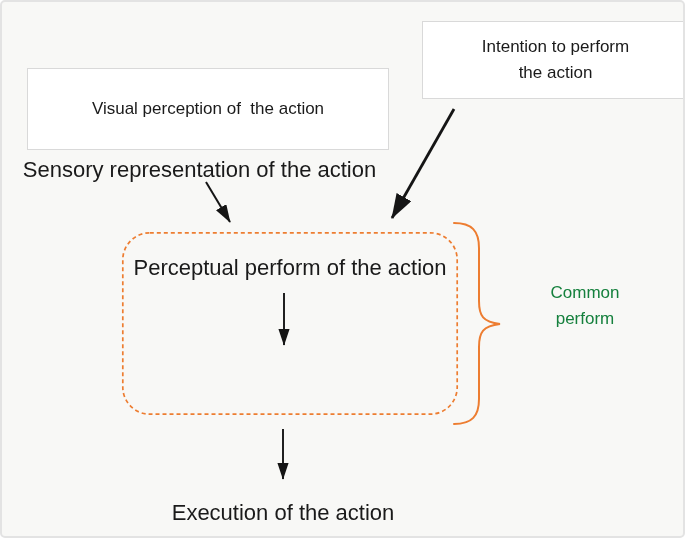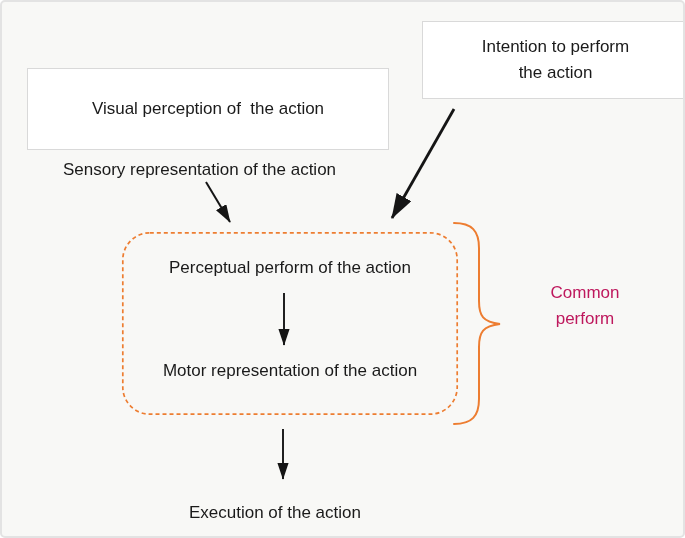--- a/index.html
+++ b/index.html
@@ -27,31 +27,31 @@
     flex-direction:column;
     align-items:center;
     justify-content:center;
     text-align:center;
     font-size:17px;
     line-height:26px;
   }
   .plain-label{
     position:absolute;
     text-align:center;
-    font-size:17px;
+    font-size:22px;
     line-height:24px;
   }
   .prewrap{white-space:pre-wrap;}
   .brace-label{
     position:absolute;
     left:503px;top:278px;width:160px;
     text-align:center;
     font-size:17px;
     line-height:26px;
-    color:#be185d;
+    color:#15803d;
   }
 </style>
 </head>
 <body>
 
 <div class="frame">
 
   <svg class="overlay" viewBox="0 0 685 538" xmlns="http://www.w3.org/2000/svg">
     <defs>
       <marker id="ah" markerWidth="10" markerHeight="8" refX="8.6" refY="3" orient="auto" markerUnits="strokeWidth">
@@ -86,22 +86,21 @@
 
   <div class="node-box" style="left:420px;top:19px;width:267px;height:78px;">
     <span>Intention to perform</span>
     <span>the action</span>
   </div>
 
   <div class="plain-label" style="left:20px;top:156px;width:355px;">Sensory representation of the action</div>
 
   <div class="plain-label" style="left:121px;top:254px;width:334px;">Perceptual perform of the action</div>
 
-  <div class="plain-label" style="left:121px;top:357px;width:334px;">Motor representation of the action</div>
 
-  <div class="plain-label" style="left:98px;top:499px;width:350px;">Execution of the action</div>
+  <div class="plain-label" style="left:106px;top:499px;width:350px;">Execution of the action</div>
 
   <div class="brace-label">
     <div>Common</div>
     <div>perform</div>
   </div>
 
 </div>
 
 </body></html>

